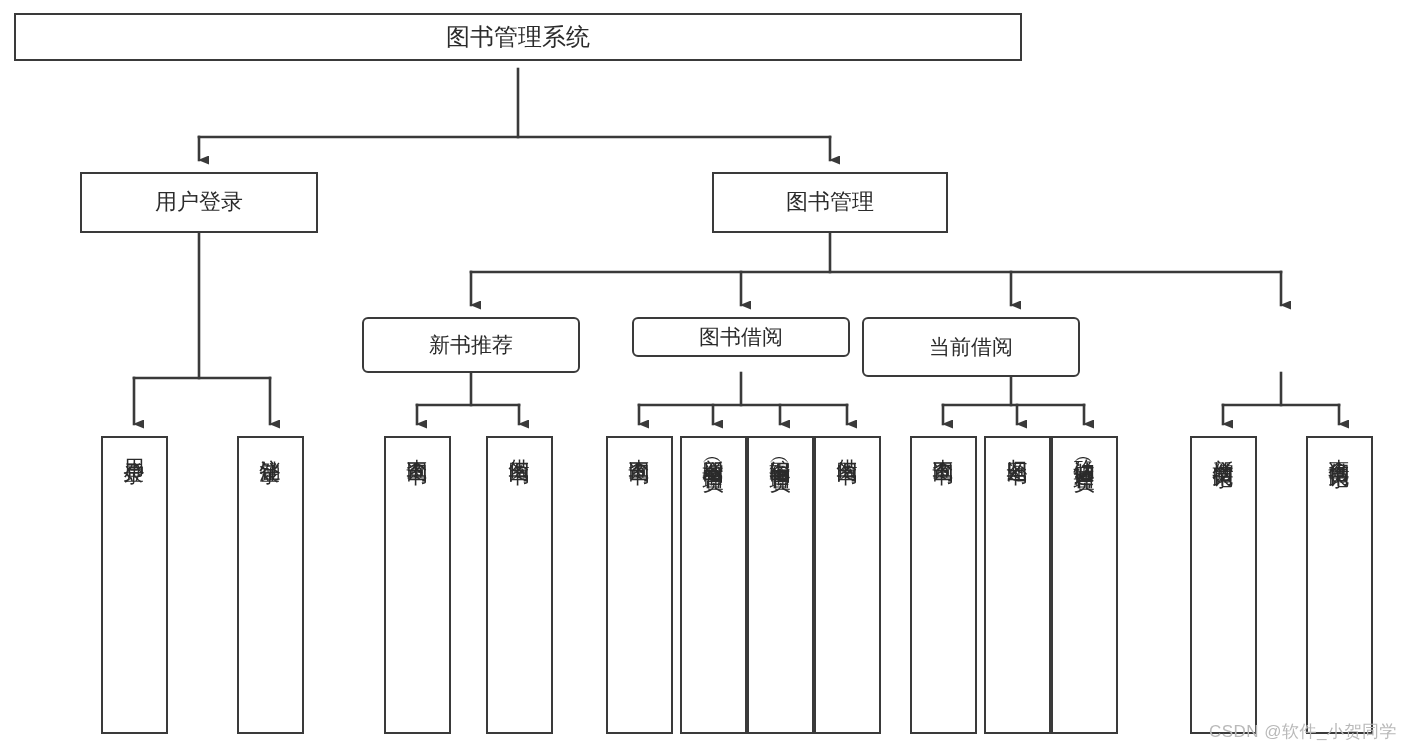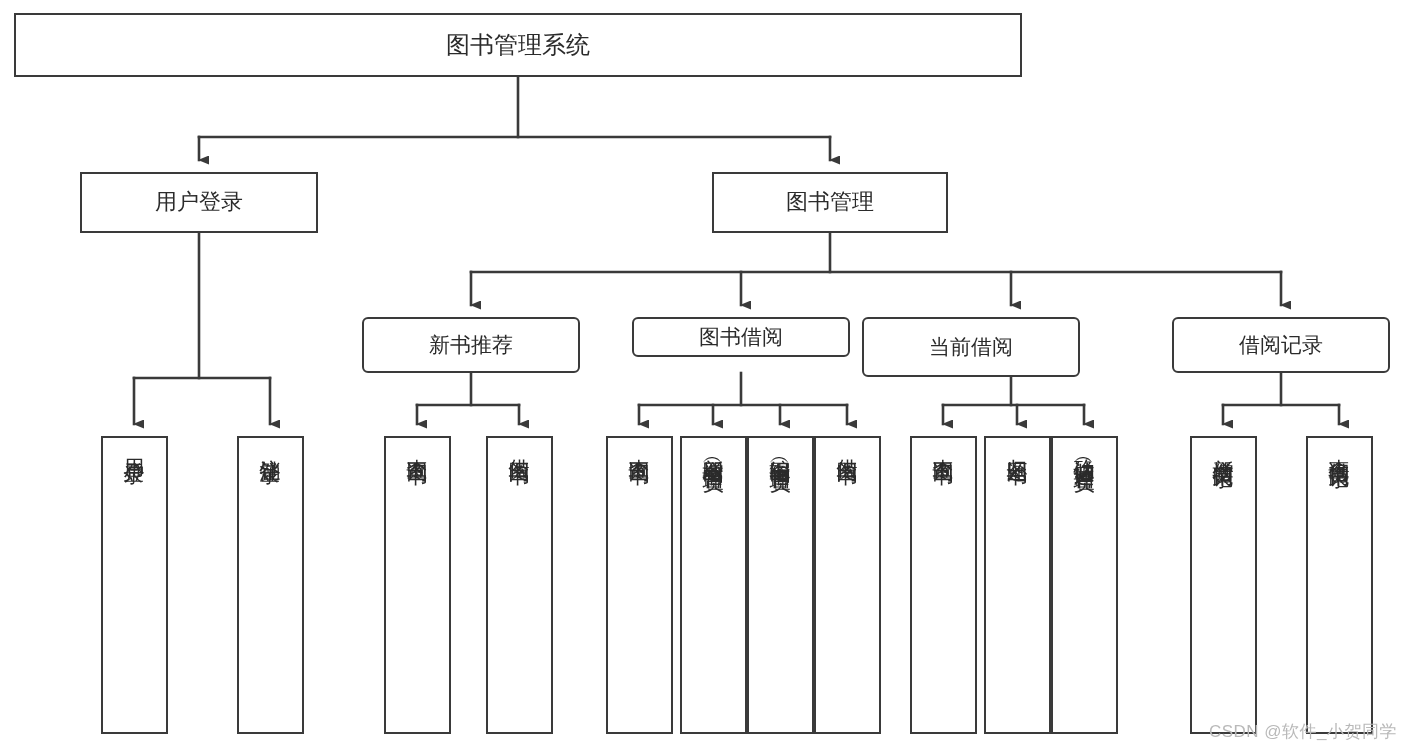--- a/index.html
+++ b/index.html
@@ -140,43 +140,40 @@
       <g>
         <line x1="1281" y1="373" x2="1281" y2="405"></line>
         <line x1="1223" y1="405" x2="1339" y2="405"></line>
         <line x1="1223" y1="405" x2="1223" y2="424" marker-end="url(#arrowhead)"></line>
         <line x1="1339" y1="405" x2="1339" y2="424" marker-end="url(#arrowhead)"></line>
       </g>
 
     </g>
   </svg>
 
-  <div class="node root" style="left:14px; top:13px; width:1008px; height:64px;">
+  <div class="node root" style="left:14px; top:13px; width:1008px; height:48px;">
     <span class="htext">图书管理系统</span>
   </div>
 
   <div class="node level2" style="left:80px; top:172px; width:238px; height:61px;">
     <span class="htext">用户登录</span>
   </div>
   <div class="node level2" style="left:712px; top:172px; width:236px; height:61px;">
     <span class="htext">图书管理</span>
   </div>
 
   <div class="node level3" style="left:362px; top:317px; width:218px; height:56px;">
     <span class="htext">新书推荐</span>
   </div>
   <div class="node level3" style="left:632px; top:317px; width:218px; height:40px;">
     <span class="htext">图书借阅</span>
   </div>
   <div class="node level3" style="left:862px; top:317px; width:218px; height:60px;">
     <span class="htext">当前借阅</span>
   </div>
-  <div class="node level3" style="left:1172px; top:317px; width:218px; height:56px;">
-    <span class="htext">借阅记录</span>
-  </div>
 
   <div class="node leaf" style="left:101px; top:436px; width:67px; height:298px;">
     <span class="vtext">用户登录</span>
   </div>
   <div class="node leaf" style="left:237px; top:436px; width:67px; height:298px;">
     <span class="vtext">注销登录</span>
   </div>
   <div class="node leaf" style="left:384px; top:436px; width:67px; height:298px;">
     <span class="vtext">查询图书</span>
   </div>

